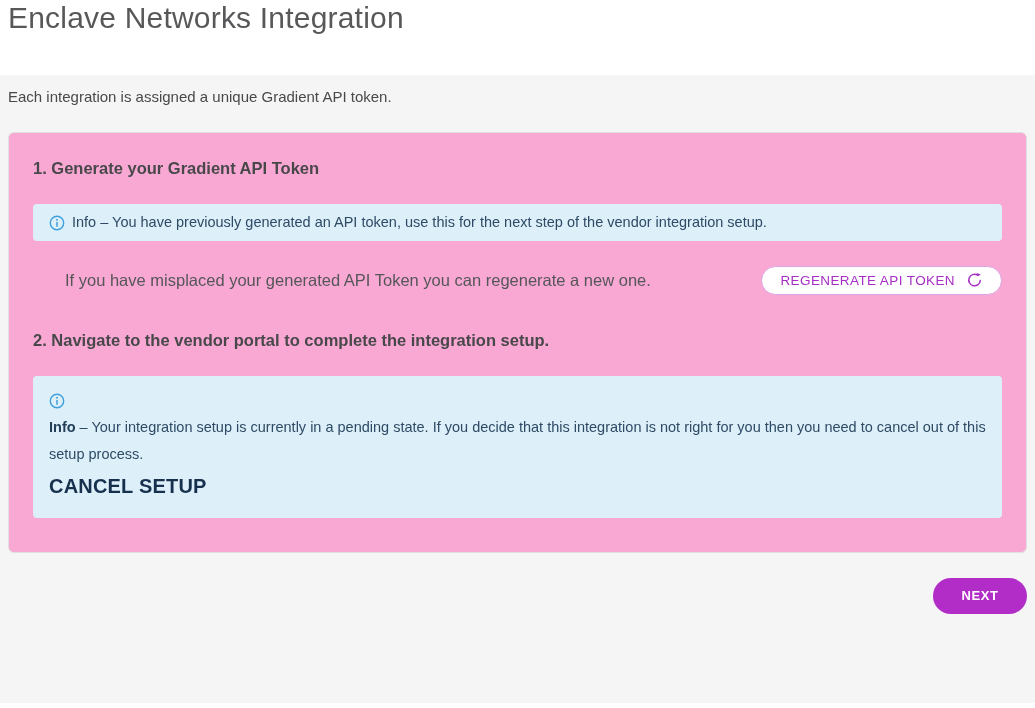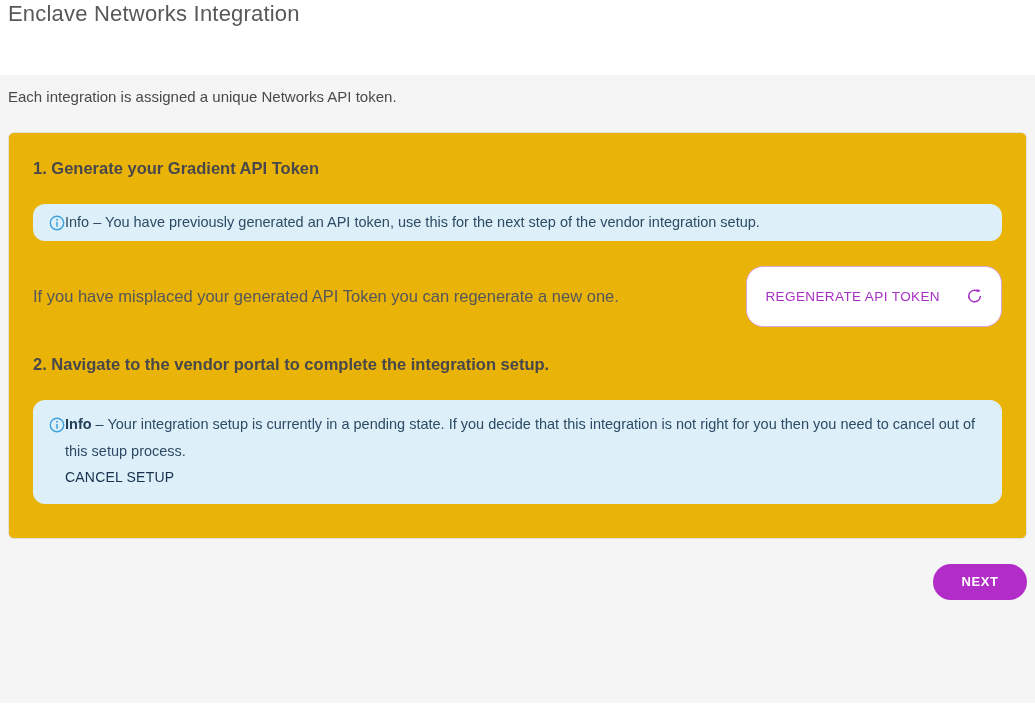--- a/index.html
+++ b/index.html
@@ -10,21 +10,21 @@
     position: relative;
     overflow: hidden;
     color: #555658;
   }
   .app-header {
     background: #ffffff;
     height: 75px;
     padding: 0 8px;
   }
   .page-title {
-    font-size: 22px;
+    font-size: 30px;
     font-weight: 400;
     color: #58585a;
     letter-spacing: 0.2px;
     padding-top: 1px;
     line-height: 1.15;
   }
   .main {
     padding: 0 8px;
   }
   .section-heading {
@@ -34,90 +34,92 @@
     color: #57585a;
     letter-spacing: 0.2px;
   }
   .section-subheading {
     margin-top: 13px;
     font-size: 15px;
     color: #49494b;
   }
   .card {
     margin-top: 27px;
-    background: #eab308;
+    background: #f9a8d4;
     border: 1px solid #e0e0e0;
     border-radius: 6px;
     padding: 26px 24px 34px 24px;
   }
   .step-heading {
     font-size: 16.5px;
     font-weight: bold;
     color: #48484a;
   }
   .info-banner {
     margin-top: 26px;
     background: #ddf0fa;
-    border-radius: 12px;
+    border-radius: 4px;
     padding: 8px 16px;
     display: flex;
     align-items: center;
-    gap: 0;
+    gap: 7px;
     font-size: 14.5px;
     color: #2e4a64;
     line-height: 1.45;
   }
   .info-banner.multiline {
     align-items: flex-start;
     padding: 11px 16px 13px 16px;
     line-height: 1.85;
+    flex-direction: column;
   }
   .info-banner.multiline .icon-info { margin-top: 4px; }
   .icon-info {
     flex: 0 0 auto;
     width: 16px; height: 16px;
     color: #3ea0dd;
     display: inline-block;
   }
   .banner-label-bold { font-weight: bold; color: #243f58; }
   .row-regenerate {
     margin-top: 25px;
     display: flex;
     align-items: center;
     justify-content: space-between;
     gap: 16px;
+    margin-left: 32px;
   }
   .row-regenerate .hint {
     font-size: 16.5px;
     color: #555658;
   }
   .pill-button {
     display: inline-flex;
     align-items: center;
-    gap: 26px;
+    gap: 11px;
     background: #ffffff;
     border: 1px solid #dba4e2;
     border-radius: 17px;
-    padding: 21px 18px;
+    padding: 5px 18px;
     color: #a72fc5;
     font-size: 13.5px;
     font-weight: 500;
     letter-spacing: 0.4px;
     font-family: "Liberation Sans", sans-serif;
     cursor: pointer;
     white-space: nowrap;
   }
   .pill-button svg { display: block; }
-  .step2-heading { margin-top: 28px; }
+  .step2-heading { margin-top: 36px; }
   .open-portal-wrap { margin-top: 15px; }
   .cancel-link {
     display: block;
-    font-weight: normal;
+    font-weight: bold;
     color: #16304d;
-    font-size: 14px;
+    font-size: 20px;
     letter-spacing: 0.2px;
     text-decoration: none;
     cursor: pointer;
   }
   .footer-actions {
     margin-top: 25px;
     padding: 0 8px;
     display: flex;
     justify-content: flex-end;
   }
@@ -142,21 +144,21 @@
   }
 </style>
 </head>
 <body>
 
 <header class="app-header">
   <h1 class="page-title">Enclave Networks Integration</h1>
 </header>
 
 <main class="main">
-  <p class="section-subheading">Each integration is assigned a unique Networks API token.</p>
+  <p class="section-subheading">Each integration is assigned a unique Gradient API token.</p>
 
   <section class="card">
 
     <h3 class="step-heading">1. Generate your Gradient API Token</h3>
 
     <div class="info-banner">
       <span class="icon-info">
         <svg viewBox="0 0 16 16" width="16" height="16" aria-hidden="true">
           <circle cx="8" cy="8" r="6.7" fill="none" stroke="currentColor" stroke-width="1.4"></circle>
           <line x1="8" y1="7.4" x2="8" y2="11.2" stroke="currentColor" stroke-width="1.5" stroke-linecap="round"></line>

